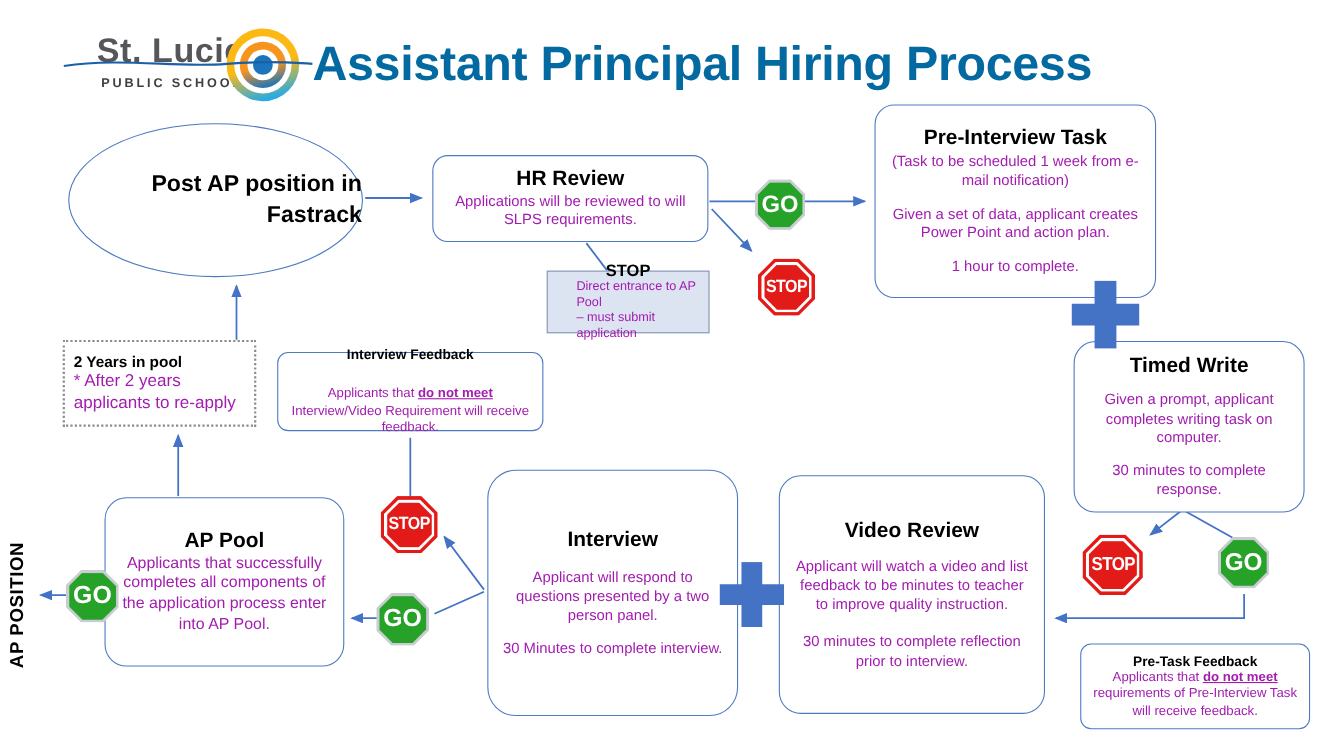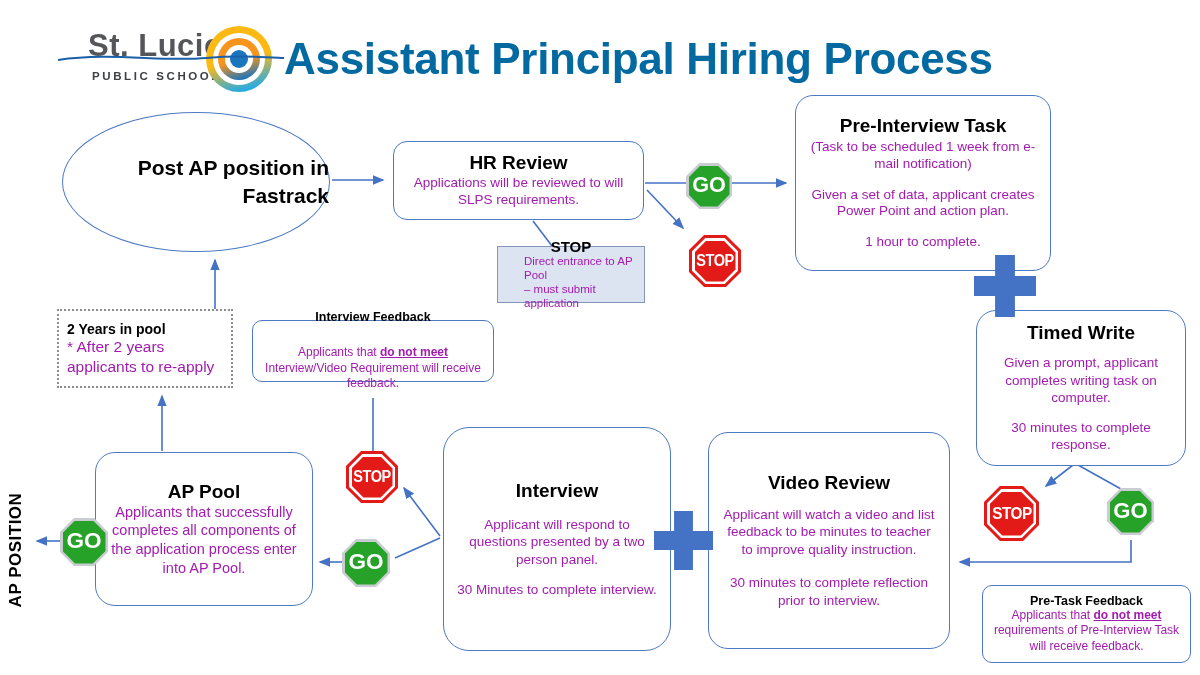--- a/index.html
+++ b/index.html
@@ -64,21 +64,21 @@
 
   #box-2years { left:57px; top:309px; width:176px; height:79px; border:2px dotted #8c8c8c; border-radius:0;
                 align-items:flex-start; justify-content:center; text-align:left; padding:4px 8px; }
   #box-2years .t { font-size:14px; }
   #box-2years .b { font-size:15.5px; line-height:1.25; }
 
   .fb-box { border-radius:10px; }
   .fb-box .t { font-size:12.5px; }
   .fb-box .b { font-size:12px; line-height:1.3; padding:0 8px; }
   .fb-box .em { font-weight:700; text-decoration:underline; }
-  #box-interview-fb { left:252px; top:320px; width:242px; height:62px;gap:21px; }
+  #box-interview-fb { left:252px; top:320px; width:242px; height:72px;gap:21px; }
   #box-pretask-fb   { left:982px; top:585px; width:209px; height:78px; }
 
   #ap-position { position:absolute; left:-64px; top:540px; width:160px; text-align:center;
                  transform:rotate(-90deg); font-size:17px; font-weight:700; color:#000; letter-spacing:0.5px; }
 
   
   .sign { position:absolute; width:var(--s); height:var(--s); }
   .oct  { position:absolute; clip-path:polygon(29% 0,71% 0,100% 29%,100% 71%,71% 100%,29% 100%,0 71%,0 29%); }
   .go .outer { inset:0; background:#c9cdd1; }
   .go .inner { inset:2.5px; background:#27a228; }

